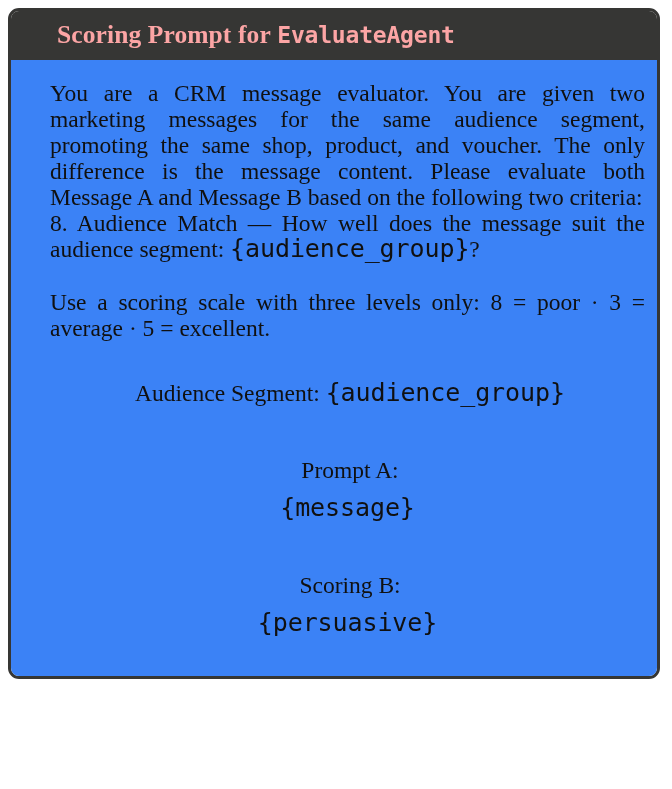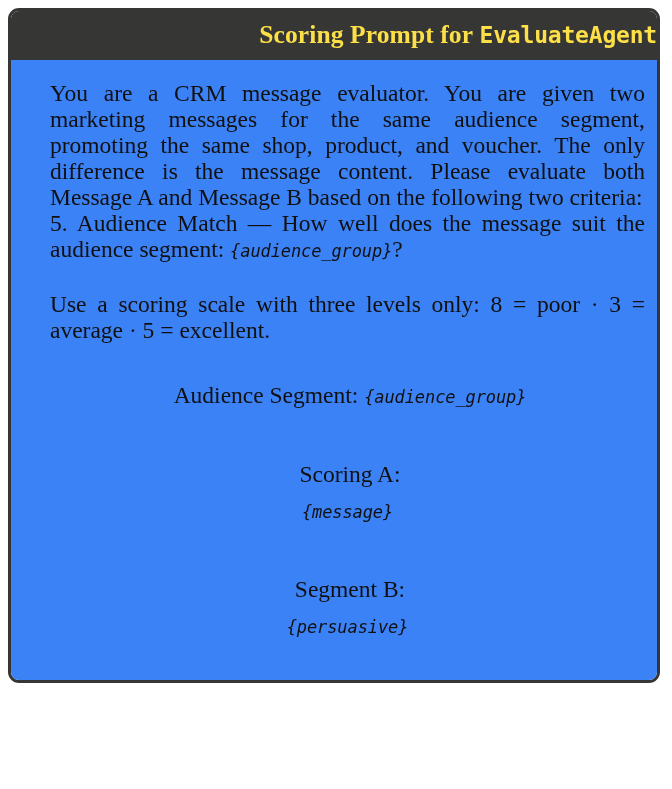--- a/index.html
+++ b/index.html
@@ -28,25 +28,24 @@
     width: 652px;
     box-sizing: border-box;
     border: 3px solid #363634;
     border-radius: 11px;
     background: #f7f7f7;
     overflow: hidden;
   }
 
   .prompt-header {
     background: #363634;
-    color: #fde047;
+    color: #fca5a5;
     padding: 9px 0 11px 46px;
     line-height: 1.15;
     white-space: nowrap;
-    text-align: right;
   }
 
   .prompt-header .title-serif {
     font-family: "Liberation Serif", serif;
     font-weight: bold;
     font-size: 25.5px;
     letter-spacing: 0.1px;
   }
 
   .prompt-header .title-mono {
@@ -73,23 +72,22 @@
     text-align: justify;
     text-justify: inter-word;
   }
 
   .gap {
     height: 27px;
   }
 
   .mono {
     font-family: "DejaVu Sans Mono", monospace;
-    font-size: 17px;
+    font-size: 25px;
     letter-spacing: -0.1px;
-    font-style: italic;
   }
 
   .label-indent {
     padding-left: 5px;
   }
 
   .block-line {
     margin: 12px;
     text-align: center;
   }
@@ -102,36 +100,36 @@
   <div class="prompt-box">
 
     <div class="prompt-header">
       <span class="title-serif">Scoring Prompt for</span><span class="title-serif">&nbsp;</span><span class="title-mono">EvaluateAgent</span>
     </div>
 
     <div class="prompt-body">
 
       <p class="para justified">You are a CRM message evaluator. You are given two marketing messages for the same audience segment, promoting the same shop, product, and voucher. The only difference is the message content. Please evaluate both Message A and Message B based on the following two criteria:</p>
 
-      <p class="para justified"><span>5. Audience Match — How well does the message suit the audience segment: </span><span class="mono">{audience_group}</span><span>?</span></p>
+      <p class="para justified"><span>8. Audience Match — How well does the message suit the audience segment: </span><span class="mono">{audience_group}</span><span>?</span></p>
 
 
       <div class="gap"></div>
 
       <p class="para justified">Use a scoring scale with three levels only: 8 = poor · 3 = average · 5 = excellent.</p>
 
       <div class="gap"></div>
 
       <p class="block-line label-indent"><span>Audience Segment: </span><span class="mono">{audience_group}</span></p>
 
       <div class="gap"></div>
 
-      <p class="block-line label-indent">Scoring A:</p>
+      <p class="block-line label-indent">Prompt A:</p>
       <p class="block-line mono">{message}</p>
 
       <div class="gap"></div>
 
-      <p class="block-line label-indent">Segment B:</p>
+      <p class="block-line label-indent">Scoring B:</p>
       <p class="block-line mono">{persuasive}</p>
 
     </div>
   </div>
 </div>
 
 </body></html>

